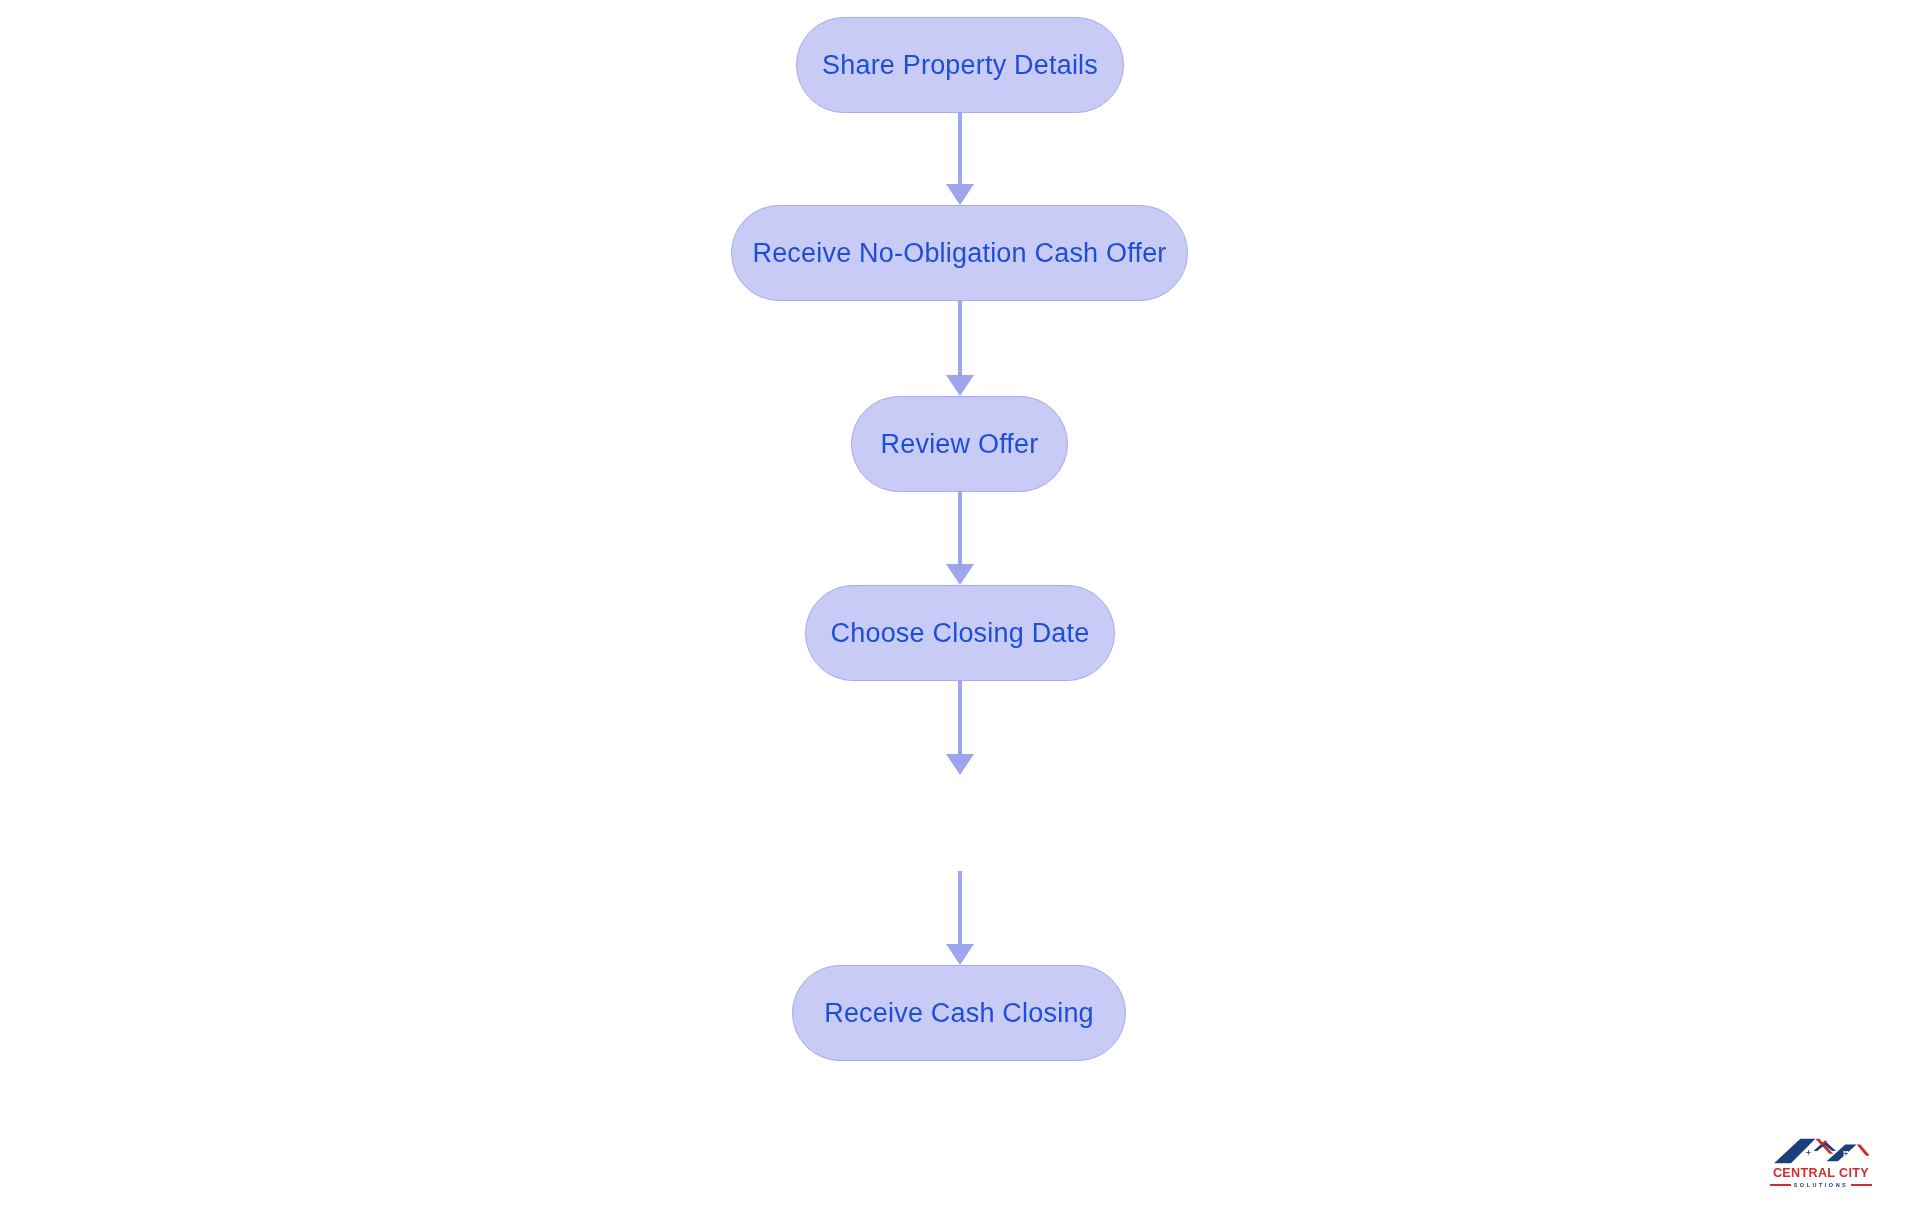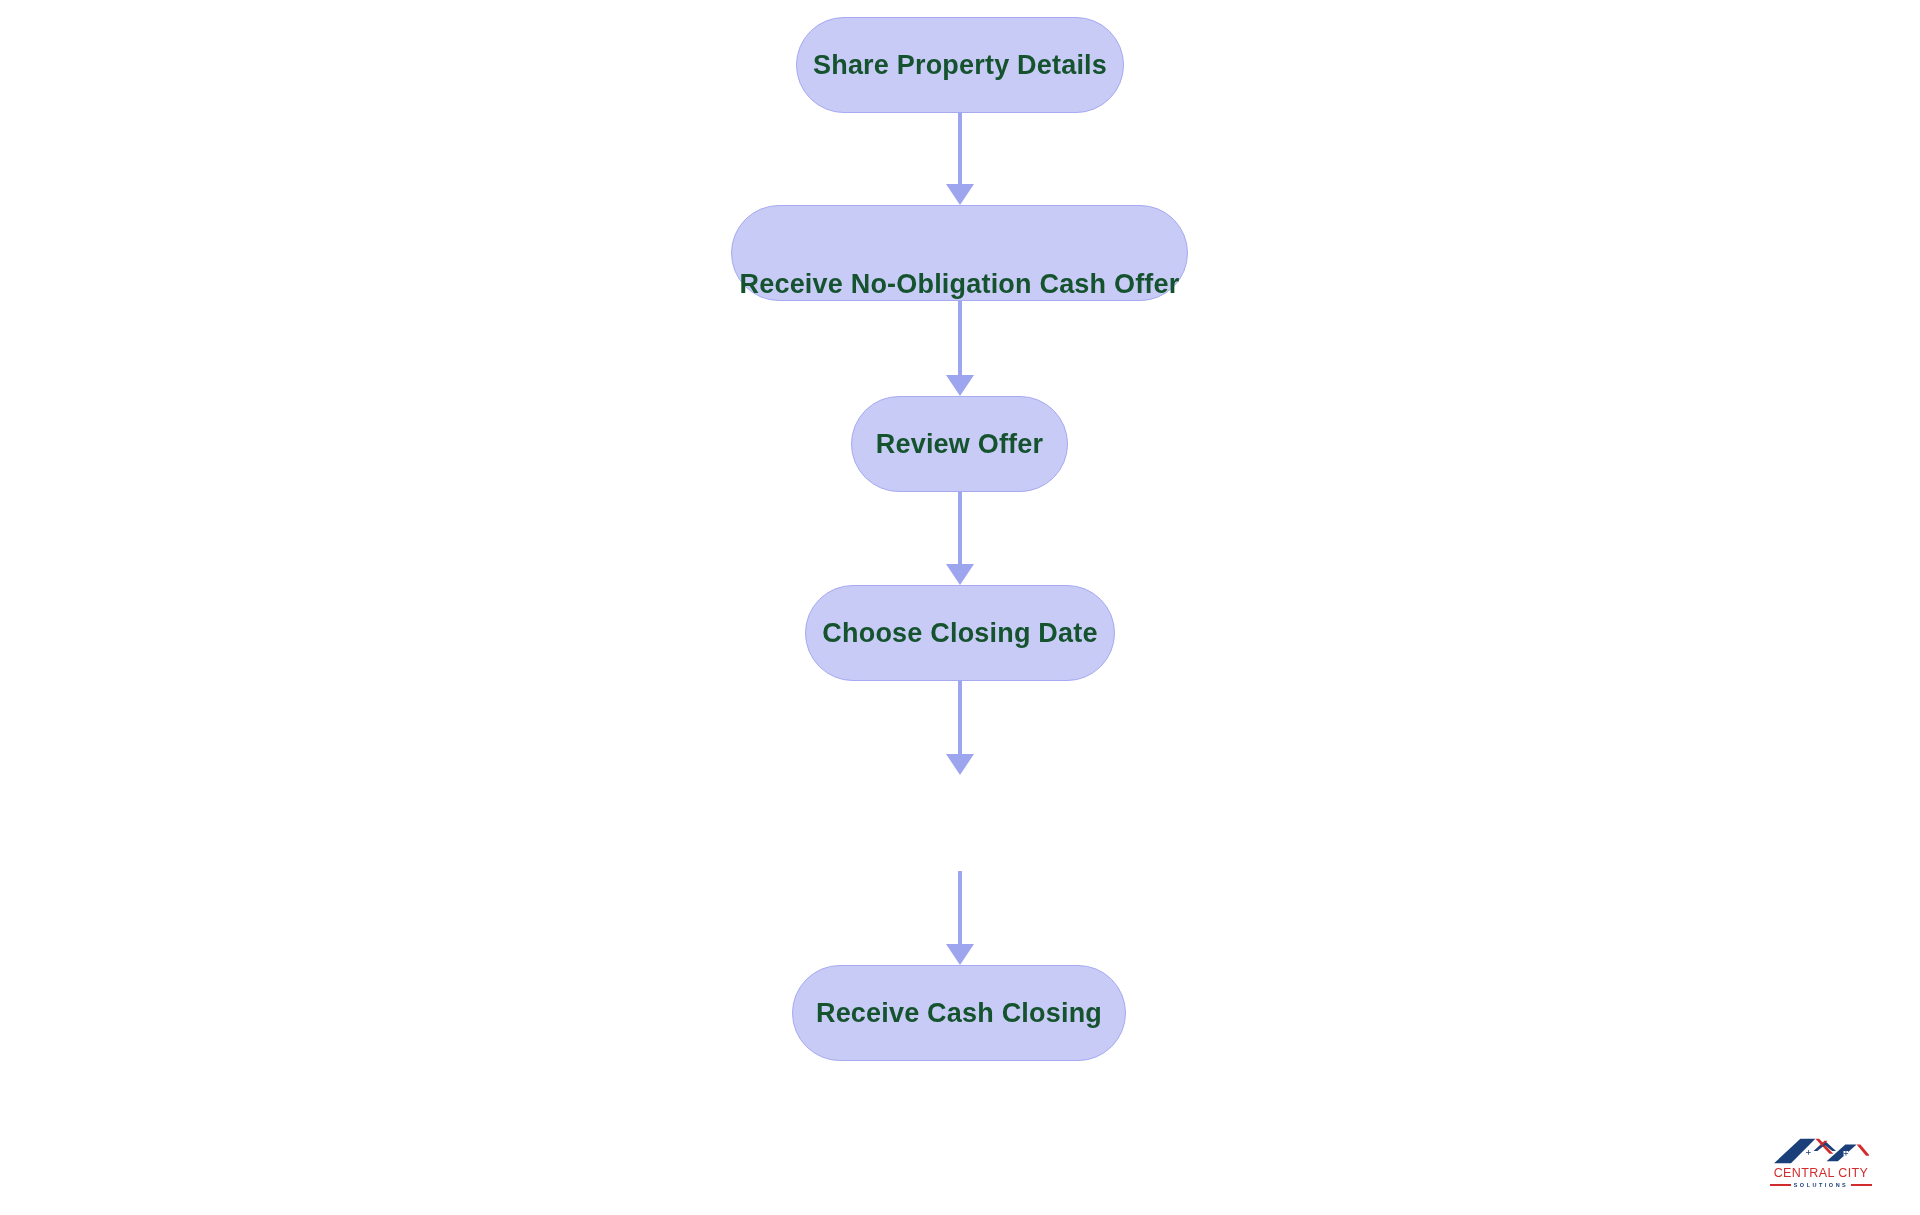--- a/index.html
+++ b/index.html
@@ -8,31 +8,31 @@
 
   .canvas { position: absolute; inset: 0; }
 
   
   .node {
     position: absolute;
     height: 96px;
     background: #c9cbf7;
     border: 1.5px solid #a5aaf1;
     border-radius: 48px;
-    color: #14532d;
+    color: #1d4ed8;
     font-size: 27px;
-    font-weight: 700;
+    font-weight: 400;
     letter-spacing: 0.2px;
     display: flex;
     align-items: center;
     justify-content: center;
     white-space: nowrap;
   }
   .n1 { left: 796px; top: 17px;  width: 328px; }
-  .n2 { left: 731px; top: 205px; width: 457px; align-items: flex-end; }
+  .n2 { left: 731px; top: 205px; width: 457px; }
   .n3 { left: 851px; top: 396px; width: 217px; }
   .n4 { left: 805px; top: 585px; width: 310px; justify-content: center; }
   .n5 { left: 820px; top: 775px; width: 278px; }
   .n6 { left: 792px; top: 965px; width: 334px; }
 
   
   .arrow {
     position: absolute;
     left: 946px;
     width: 28px;
@@ -62,21 +62,21 @@
     position: absolute;
     left: 1770px;
     top: 1136px;
     width: 102px;
     text-align: center;
   }
   .logo-roofs { display: block; margin: 0 auto 1px auto; width: 96px; height: 30px; }
   .logo-name {
     color: #d22b2b;
     font-size: 12.5px;
-    font-weight: normal;
+    font-weight: bold;
     letter-spacing: 0.4px;
     line-height: 1.05;
     white-space: nowrap;
   }
   .logo-tagline-row {
     margin-top: 2px;
     display: flex;
     align-items: center;
     justify-content: center;
     gap: 3px;

